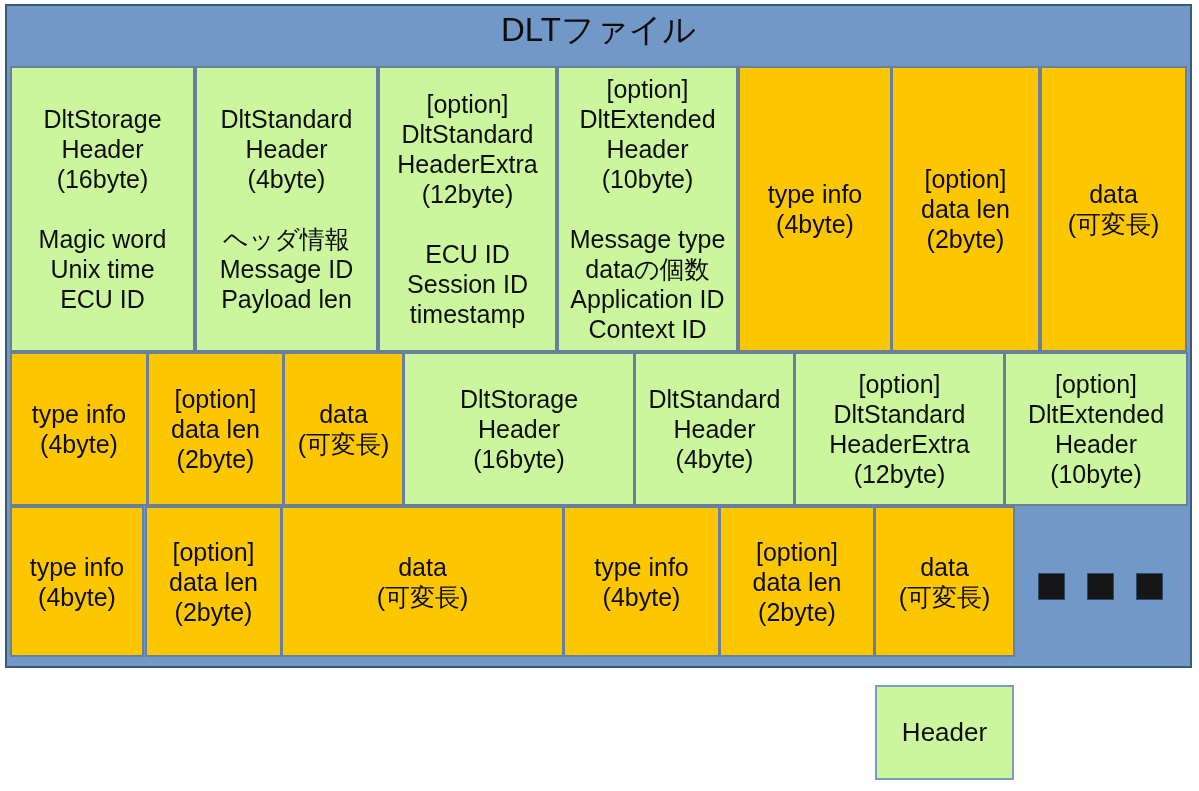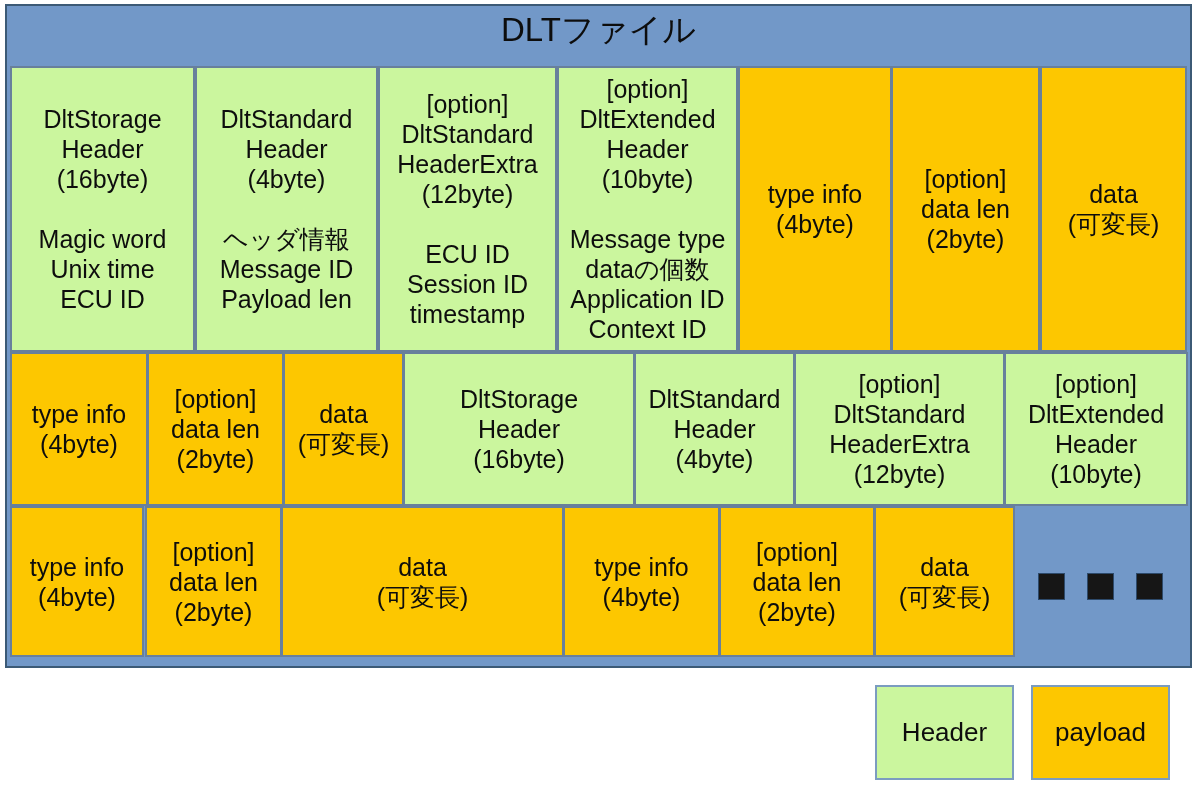--- a/index.html
+++ b/index.html
@@ -182,15 +182,14 @@
   <div class="cell pay r3 r3c6">data
 (可変長)</div>
 
   <div class="ellipsis">
       <div class="square"></div>
       <div class="square"></div>
       <div class="square"></div>
     </div>
 
   <div class="legend-box legend-header">Header</div>
-  <div class="legend-box legend-payload">payload</div>
 
 </div>
 
 </body></html>

